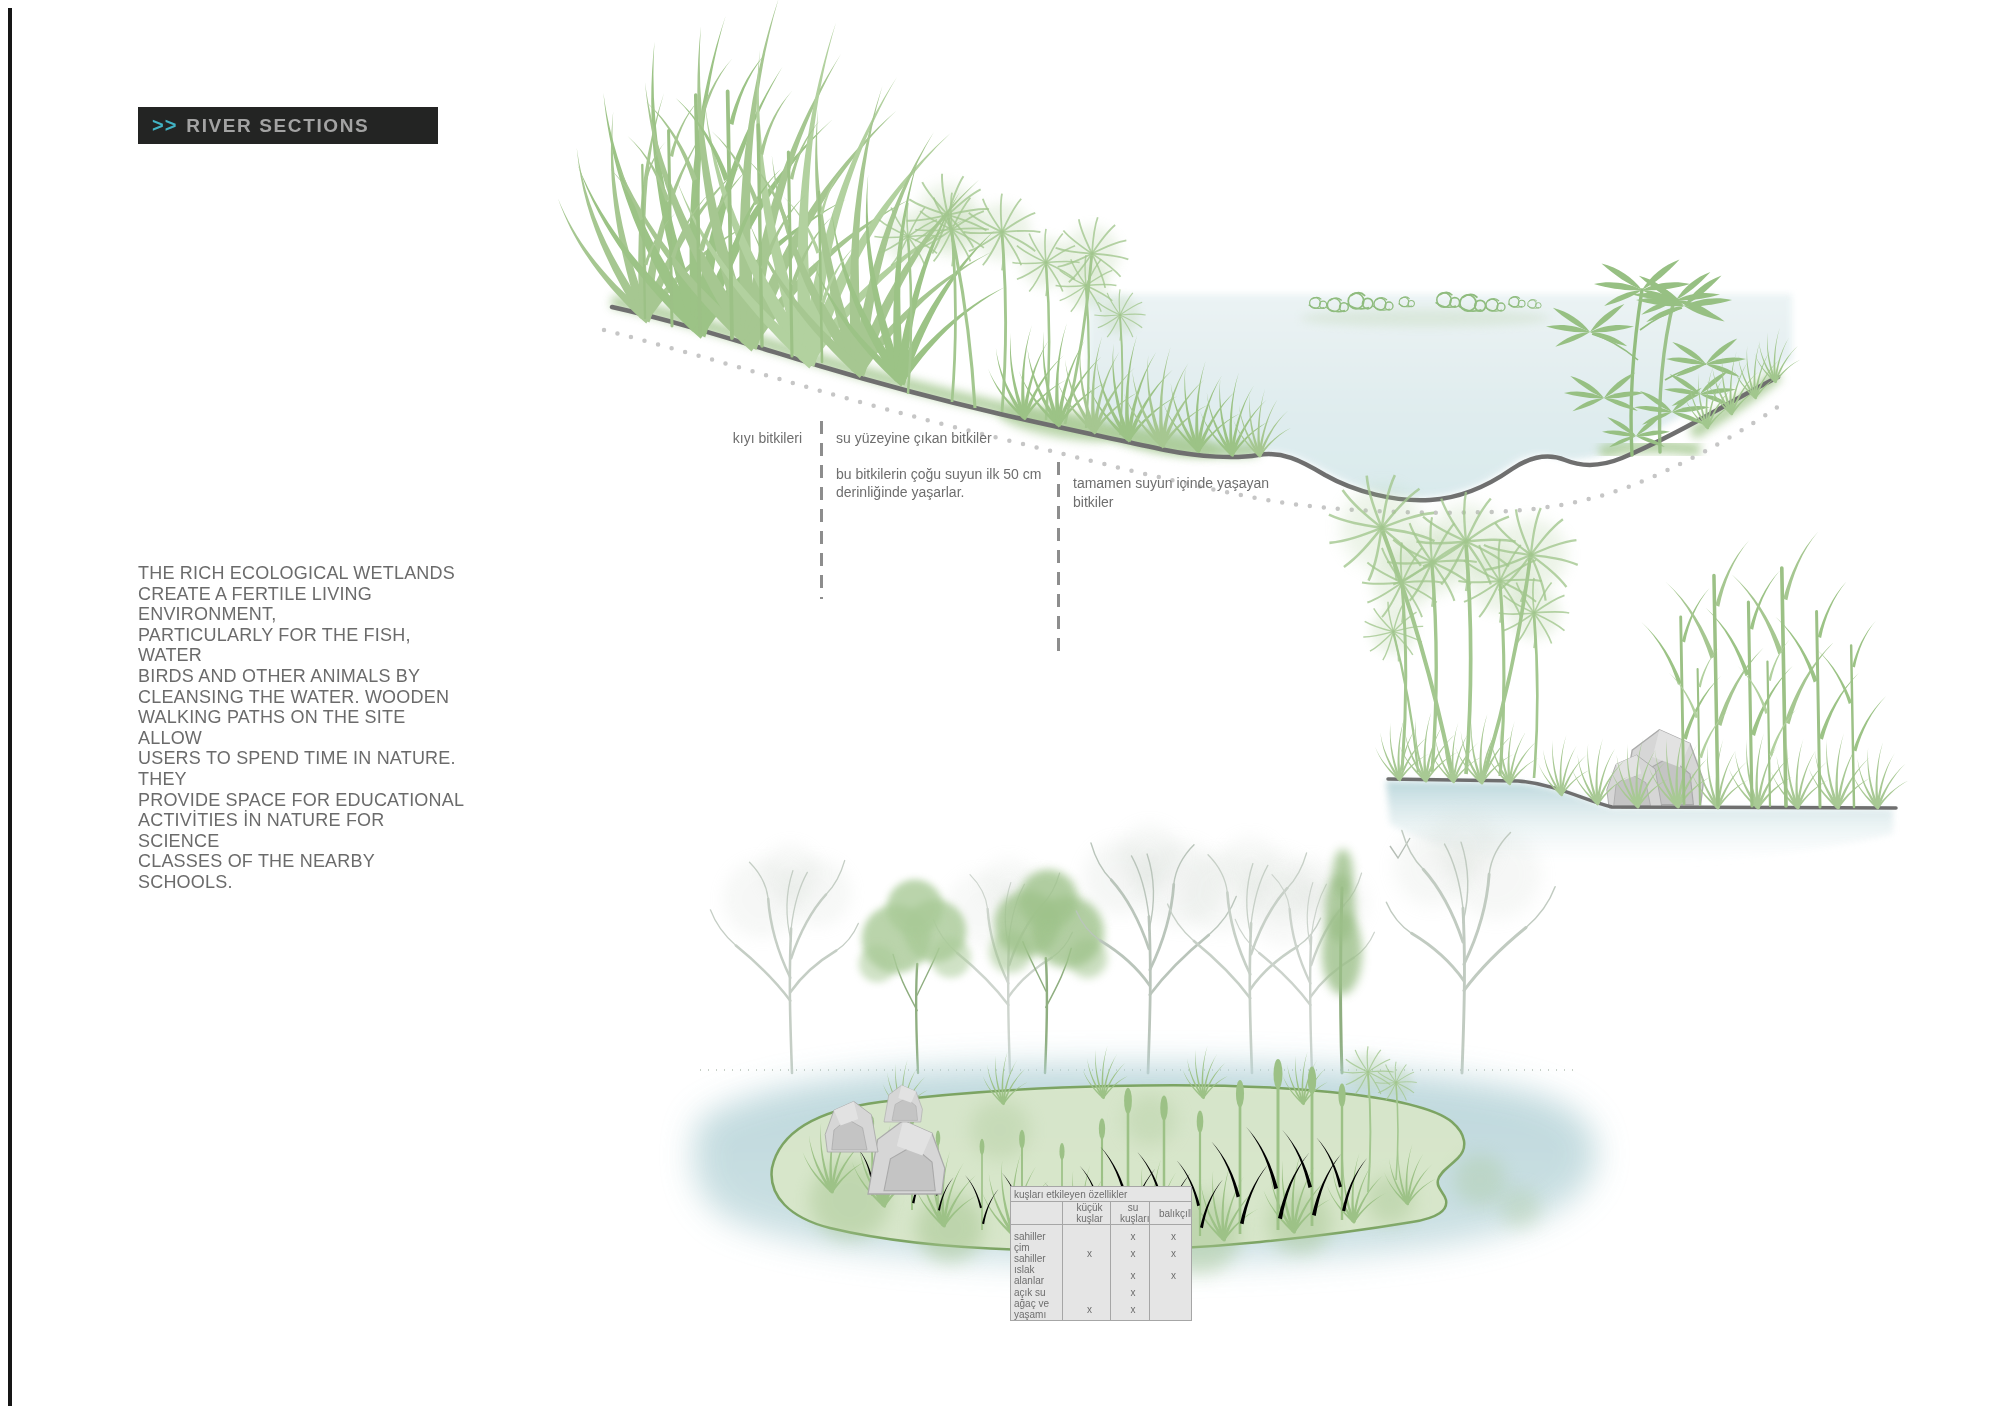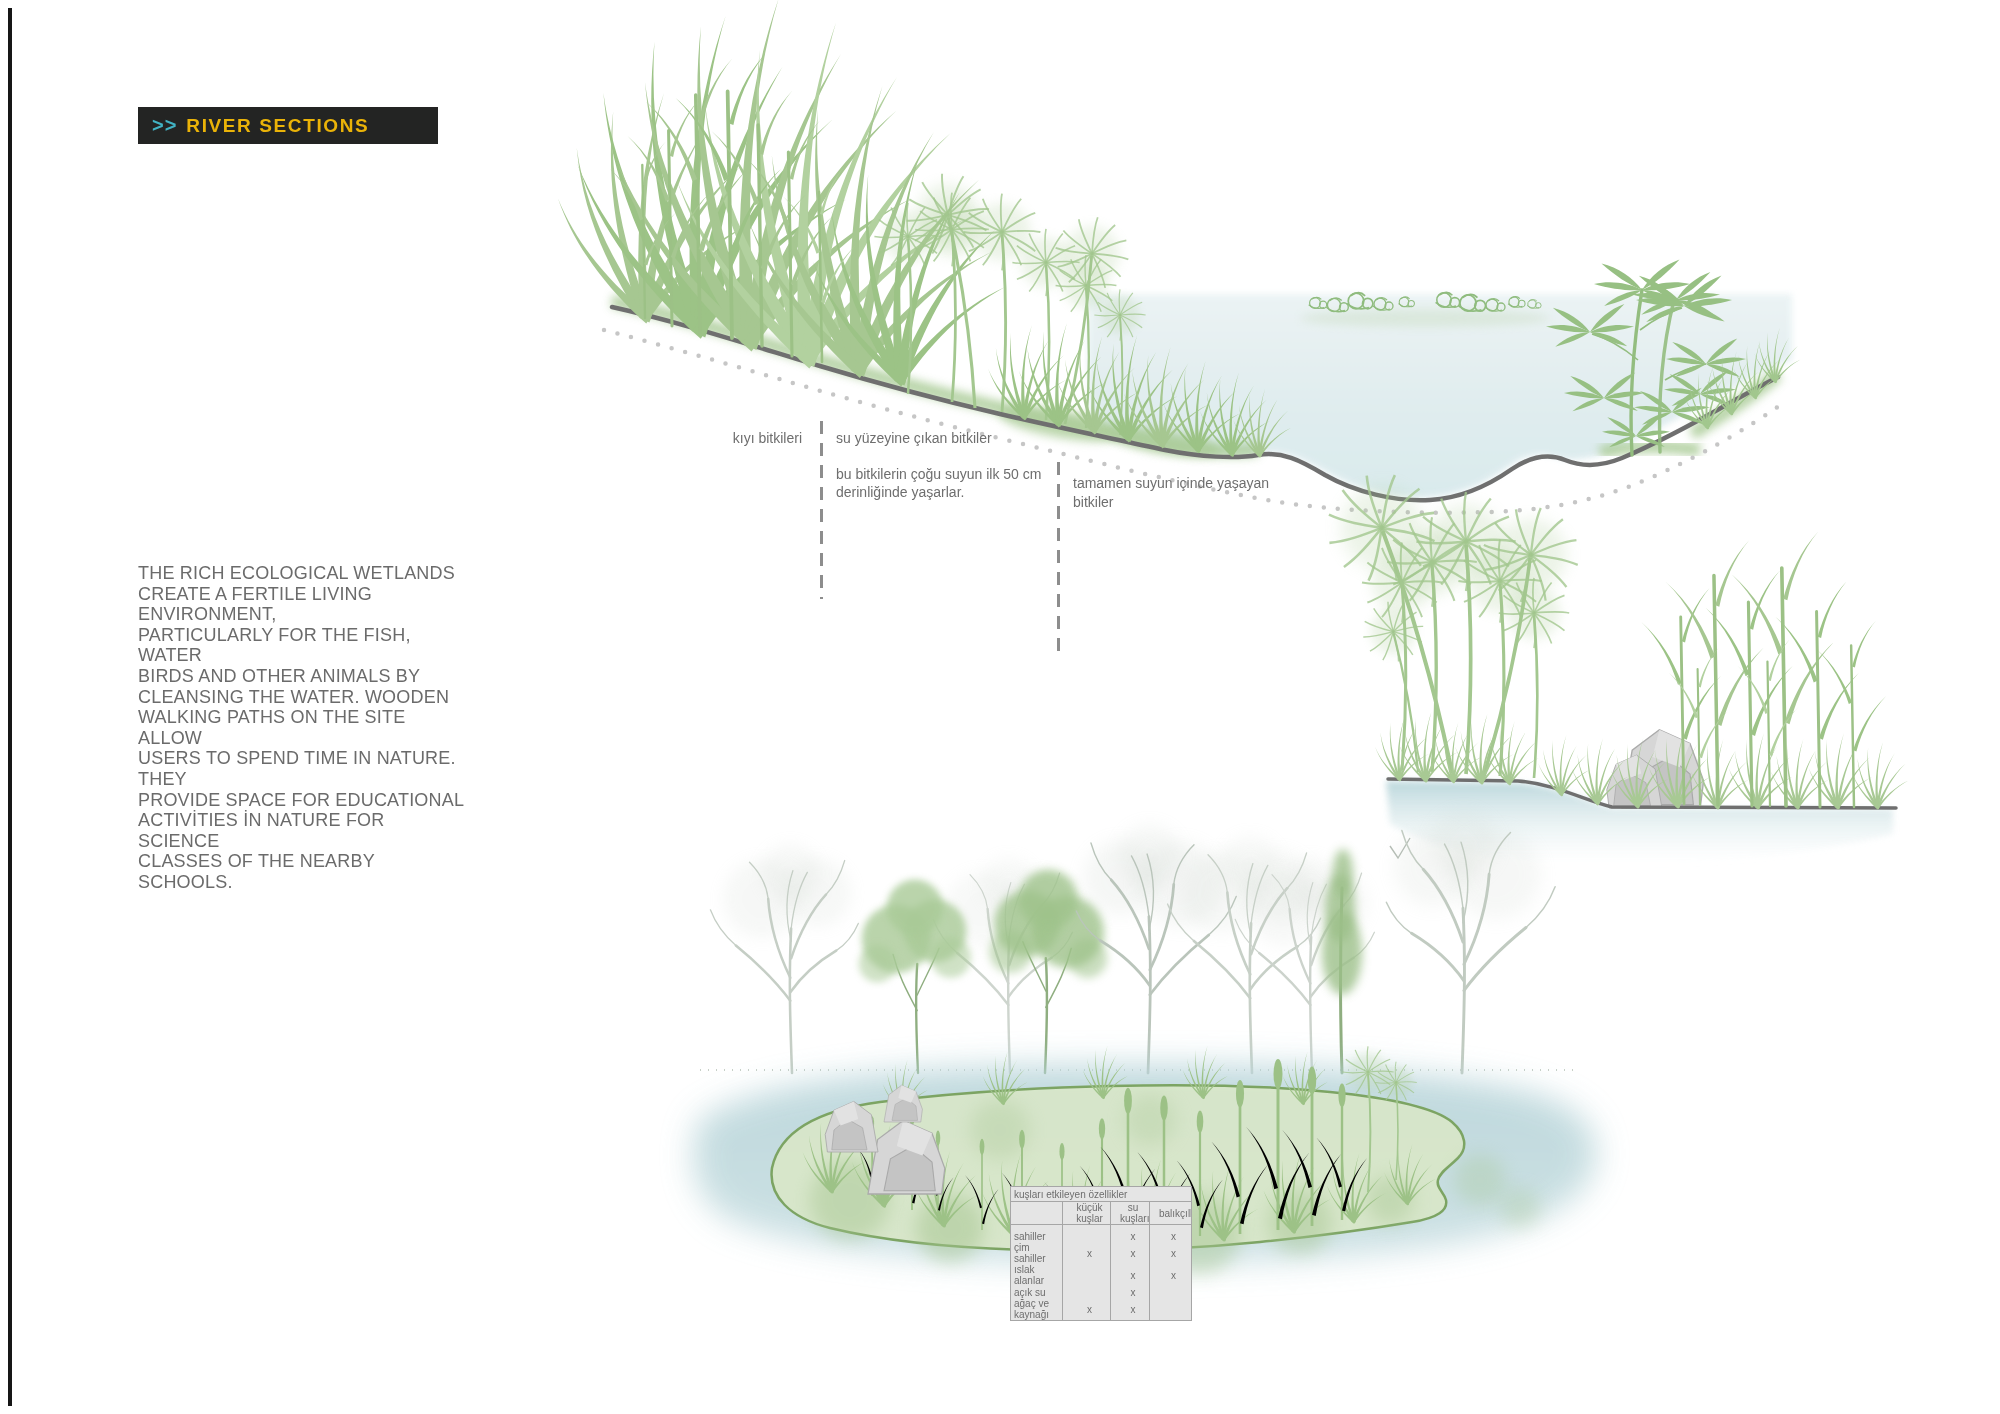--- a/index.html
+++ b/index.html
@@ -10,21 +10,21 @@
   
   .page-rule{position:absolute; left:8px; top:8px; width:4px; height:1398px; background:#161616;}
 
   
   .badge{
     position:absolute; left:138px; top:107px; width:300px; height:37px;
     background:#232423; color:#ffffff; display:flex; align-items:center;
     padding-left:14px; box-sizing:border-box;
   }
   .badge .chev{color:#41b3c4; font-weight:bold; font-size:20px; letter-spacing:1px; margin-right:9px;}
-  .badge .btxt{color:#eab308; font-weight:bold; font-size:19px; letter-spacing:1.6px;}
+  .badge .btxt{color:#a3a3a3; font-weight:bold; font-size:19px; letter-spacing:1.6px;}
 
   
   .about{
     position:absolute; left:138px; top:563px; width:330px;
     color:#6b6b6b; font-size:18px; line-height:20.6px; letter-spacing:.2px;
     white-space:pre-line;
   }
 
   
   .lbl{position:absolute; color:#6e6e6e; font-size:14px; line-height:17.5px; white-space:pre-line;}
@@ -489,21 +489,21 @@
       <td class="vl mark">x</td>
       <td class="vl mark">x</td>
     </tr>
     <tr>
       <td>açık su</td>
       <td class="vl mark"></td>
       <td class="vl mark">x</td>
       <td class="vl mark"></td>
     </tr>
     <tr>
-      <td>ağaç ve kaynağı</td>
+      <td>ağaç ve yaşamı</td>
       <td class="vl mark">x</td>
       <td class="vl mark">x</td>
       <td class="vl mark"></td>
     </tr>
   </tbody>
     </table>
 
 </div>
 
 </body></html>

